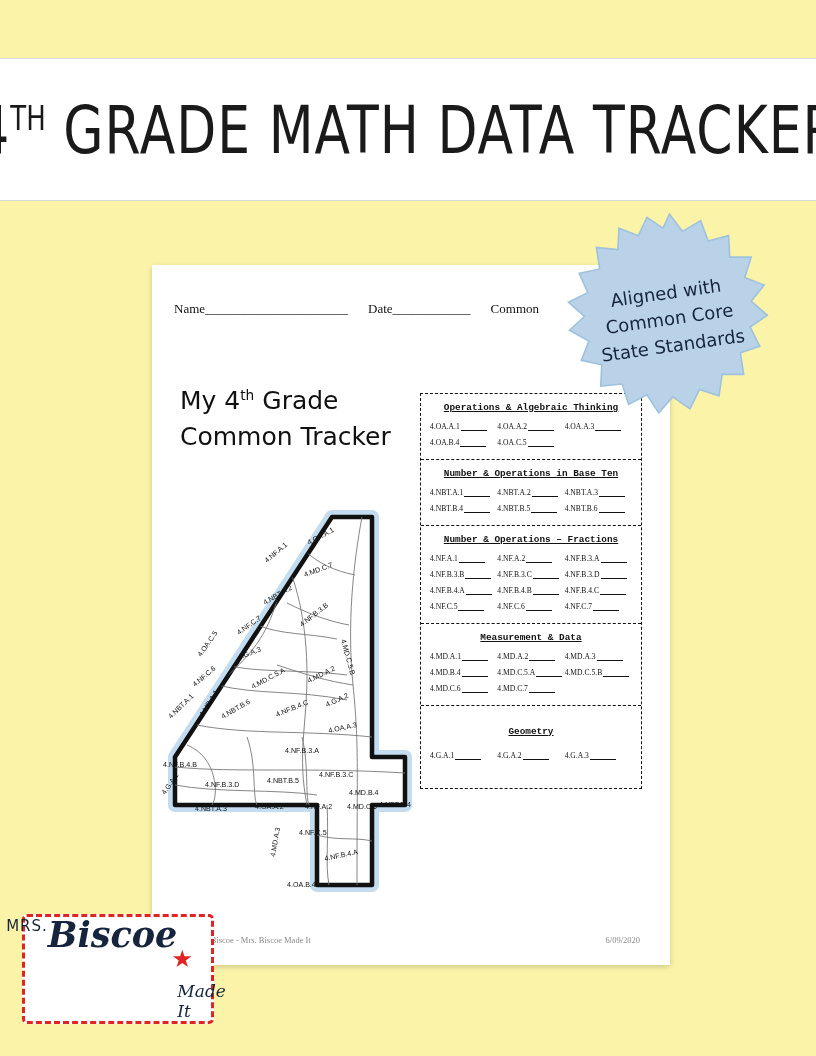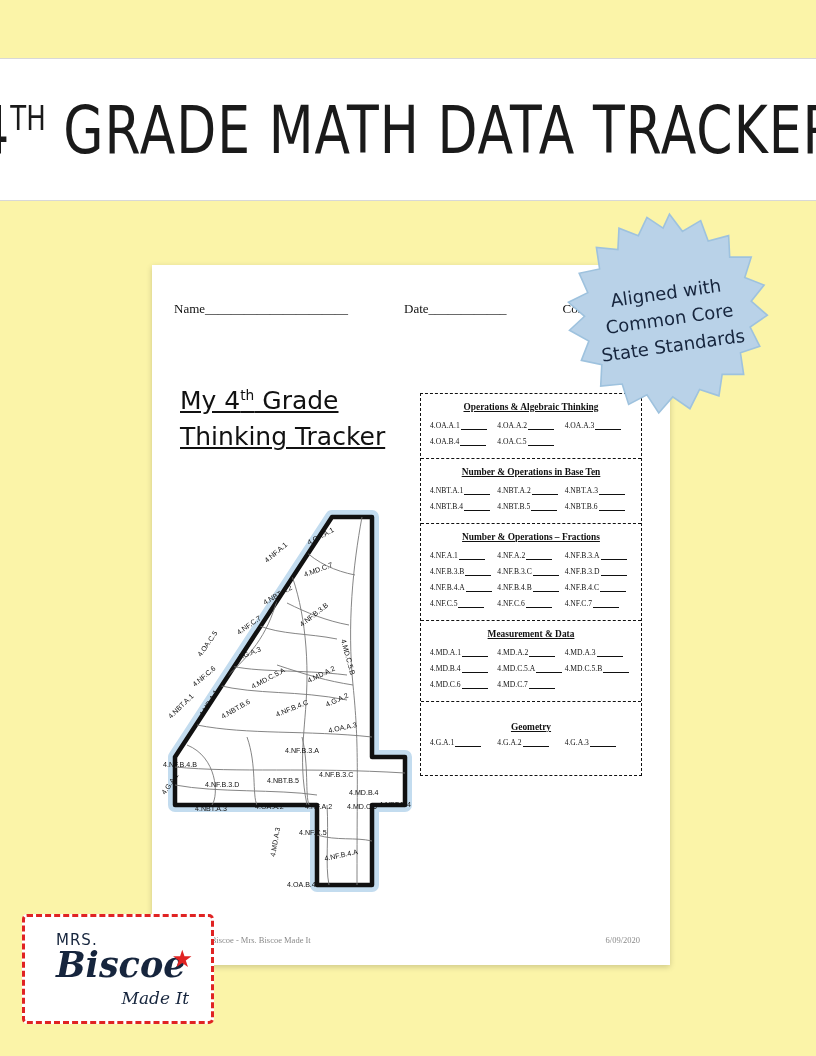--- a/index.html
+++ b/index.html
@@ -60,34 +60,33 @@
 
   .ws-headline {
     position: absolute;
     top: 36px;
     left: 22px;
     right: 22px;
     font-size: 13px;
     color: #111;
     font-family: "Liberation Serif", serif;
     display: flex;
-    gap: 56px;
+    gap: 20px;
   }
   .ws-headline span { white-space: nowrap; }
 
   .ws-title {
     position: absolute;
     top: 118px;
     left: 28px;
     width: 250px;
     font-family: "DejaVu Sans", sans-serif;
     font-size: 25px;
     line-height: 1.45;
     color: #111;
-    text-decoration: underline;
   }
   .ws-title sup { font-size: 0.55em; vertical-align: super; }
 
   
   .four-wrap {
     position: absolute;
     left: 5px;
     top: 240px;
     width: 275px;
     height: 420px;
@@ -111,21 +110,21 @@
     padding: 0;
     background: #fff;
   }
   .std-block {
     padding: 8px 9px 10px 9px;
     border-bottom: 1.4px dashed #111;
   }
   .std-block:last-child { border-bottom: none; }
   .std-head {
     text-align: center;
-    font-family: Liberation Serif, serif;
+    font-family: Liberation Mono, monospace;
     font-weight: bold;
     font-size: 9.4px;
     text-decoration: underline;
     color: #111;
     margin-bottom: 9px;
   }
   .std-row {
     display: flex;
     margin-bottom: 7px;
   }
@@ -139,21 +138,21 @@
   }
   .std-item .line {
     display: inline-block;
     width: 26px;
     border-bottom: 0.8px solid #111;
     margin-left: 1px;
     height: 8px;
     vertical-align: bottom;
   }
   .std-block.geometry { padding-top: 20px; padding-bottom: 26px; }
-  .std-block.geometry .std-head { margin-bottom: 6px; }
+  .std-block.geometry .std-head { margin-bottom: 14px; }
 
   
   .ws-footer {
     position: absolute;
     bottom: 20px;
     left: 34px;
     right: 30px;
     display: flex;
     justify-content: space-between;
     font-family: "Liberation Serif", serif;
@@ -194,23 +193,23 @@
     height: 110px;
     background: #ffffff;
     border: 3px dashed #e02323;
     border-radius: 5px;
     box-sizing: border-box;
   }
   .logo-inner {
     position: absolute;
     inset: 0;
     display: flex;
-    flex-direction: column;
+    flex-direction: row;
     justify-content: center;
-    padding-left: 31px;
+    padding-left: 18px;
     box-sizing: border-box;
   }
   .logo-mrs {
     font-family: "DejaVu Sans", sans-serif;
     font-size: 15px;
     color: #16253d;
     letter-spacing: 1px;
     margin-bottom: -2px;
   }
   .logo-name {
@@ -249,21 +248,21 @@
 <div class="worksheet">
 
   <div class="ws-headline">
     <span>Name______________________</span>
     <span>Date____________</span>
     <span>Common</span>
   </div>
 
   <div class="ws-title">
     <span>My 4</span><sup>th</sup><span> Grade</span><br>
-    <span>Thinking Tracker</span>
+    <span>Common Tracker</span>
   </div>
 
   <div class="four-wrap">
     <svg width="275" height="420" viewBox="0 0 275 420">
       <defs>
         <clipPath id="fourclip">
           <path d="M175 12 L215 12 L215 252 L248 252 L248 300 L215 300 L215 380 L160 380 L160 300 L18 300 L18 252 Z"></path>
         </clipPath>
       </defs>
 

